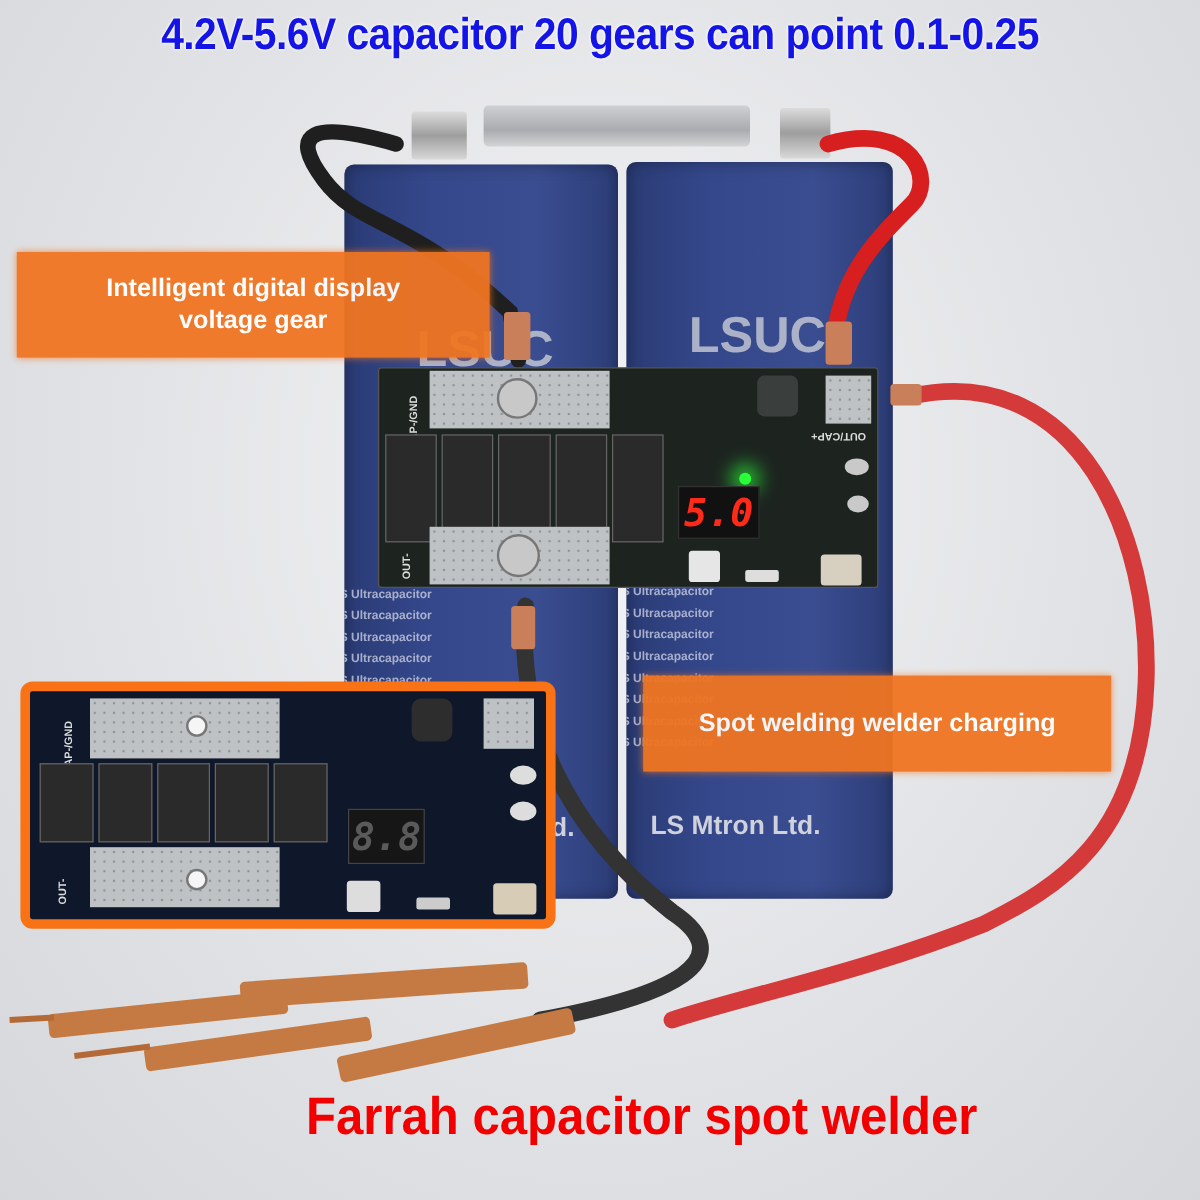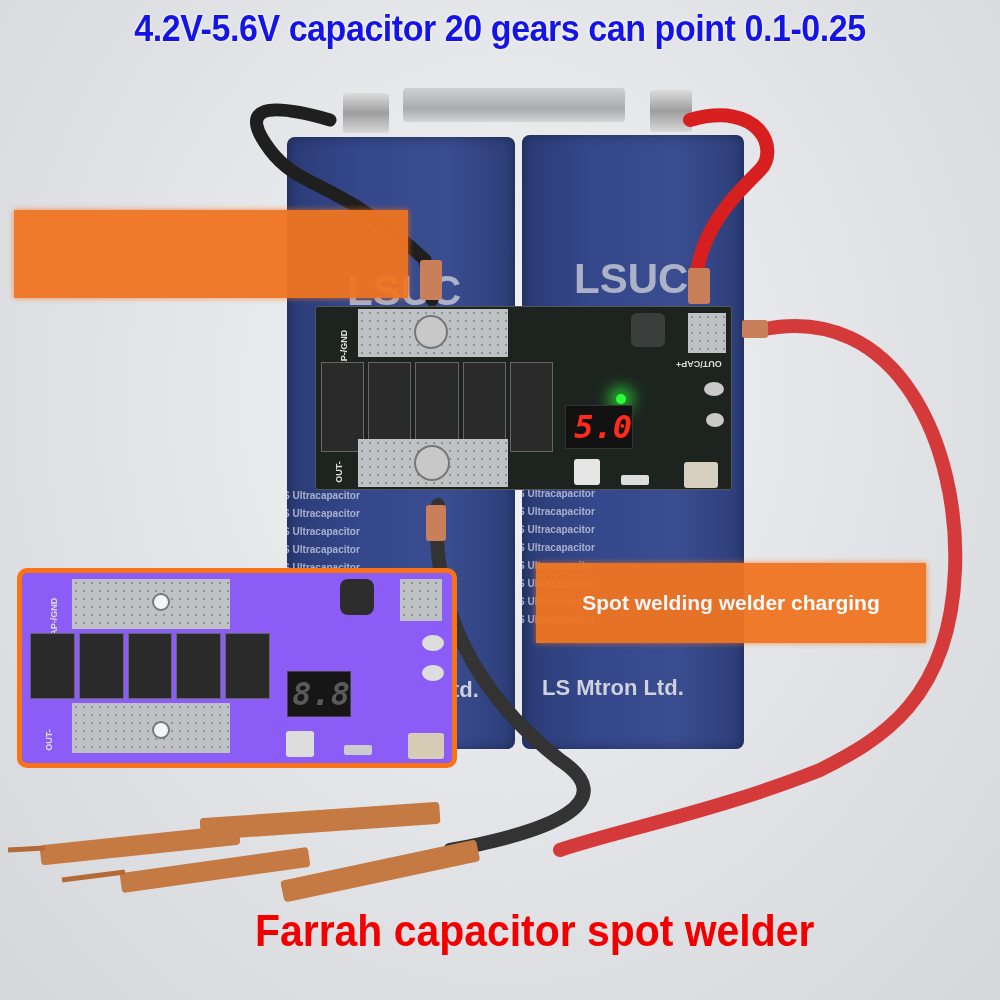--- a/index.html
+++ b/index.html
@@ -15,24 +15,24 @@
   .cap { background:linear-gradient(90deg,#2a3b75 0%, #34478a 30%, #3a4d90 70%, #2c3d78 100%);
          border-radius:8px; box-shadow: inset 0 0 12px rgba(0,0,0,.35); overflow:hidden; }
   .cap-lsuc { color:#c9ccd6; font-weight:bold; font-size:42px; position:absolute; opacity:.8; }
   .cap-mfr { color:#cfd2dc; font-weight:bold; font-size:22px; position:absolute; white-space:nowrap; }
   .pattern { position:absolute; color:#c7cbe0; font-size:10px; line-height:18px; font-weight:bold; white-space:nowrap; opacity:.8; }
   .terminal { background:linear-gradient(180deg,#dcdcdc,#9e9e9e,#d8d8d8); border-radius:3px; }
   .bar { background:linear-gradient(180deg,#cfd0d3,#a9abaf 60%,#d3d4d6); border-radius:4px; }
   .callout { background:#f07522; color:#fff; font-weight:bold; text-align:center;
              box-shadow:0 0 6px rgba(240,117,34,.8); opacity:.95; }
   .pcb { background:#1d2420; border:1px solid #555; border-radius:3px; }
-  .pcb-inset { background:#8b5cf6; border:5px solid #f97316; border-radius:10px; }
+  .pcb-inset { background:#0f172a; border:8px solid #f97316; border-radius:10px; }
   .pad { background:#bfc2c4; background-image:radial-gradient(#8f9295 1px, transparent 1.3px); background-size:8px 8px; }
   .mosfet { background:#2a2a2a; border:1px solid #666; }
-  .seg { font-family:"DejaVu Sans Mono", monospace; font-weight:bold; font-style:italic; text-align:right; }
+  .seg { font-family:"DejaVu Sans Mono", monospace; font-weight:bold; font-style:italic; text-align:center; }
   .hole { border-radius:50%; background:#f5f5f5; border:2px solid #777; }
   .wire-svg { position:absolute; left:0; top:0; width:1000px; height:1000px; pointer-events:none; }
   .pcb-label { color:#ddd; font-size:9px; font-weight:bold; position:absolute; white-space:nowrap; }
 </style>
 </head>
 <body>
 
 <div class="abs title-top">4.2V-5.6V capacitor 20 gears can point 0.1-0.25</div>
 
 <div class="abs terminal" style="left:343px;top:93px;width:46px;height:40px;"></div>
@@ -113,20 +113,22 @@
   <div class="abs pad" style="left:372px;top:6px;width:38px;height:40px;"></div>
   <div class="pcb-label" style="left:360px;top:52px;transform:rotate(180deg);">OUT/CAP+</div>
   <div class="abs" style="left:388px;top:75px;width:20px;height:14px;border-radius:50%;background:#c9c9c9;"></div>
   <div class="abs" style="left:390px;top:106px;width:18px;height:14px;border-radius:50%;background:#c9c9c9;"></div>
   <div class="abs" style="left:258px;top:152px;width:26px;height:26px;background:#e6e6e6;border-radius:3px;"></div>
   <div class="abs" style="left:305px;top:168px;width:28px;height:10px;background:#ddd;border-radius:2px;"></div>
   <div class="abs" style="left:368px;top:155px;width:34px;height:26px;background:#d7d0c0;border-radius:3px;"></div>
 </div>
 
 <div class="abs callout" style="left:14px;top:210px;width:394px;height:88px;font-size:21px;line-height:26px;padding-top:18px;box-sizing:border-box;">
+  <div>Intelligent digital display</div>
+  <div>voltage gear</div>
 </div>
 
 <div class="abs callout" style="left:536px;top:563px;width:390px;height:80px;font-size:21px;line-height:80px;">Spot welding welder charging</div>
 
 <div class="abs pcb-inset" style="left:17px;top:568px;width:430px;height:190px;">
   <div class="abs pad" style="left:50px;top:6px;width:158px;height:50px;"></div>
   <div class="abs hole" style="left:130px;top:20px;width:14px;height:14px;"></div>
   <div class="pcb-label" style="left:10px;top:42px;transform:rotate(-90deg);">CAP-/GND</div>
   <div class="abs" style="left:8px;top:60px;width:240px;height:66px;display:flex;gap:4px;">
     <div class="mosfet" style="flex:1;"></div>

